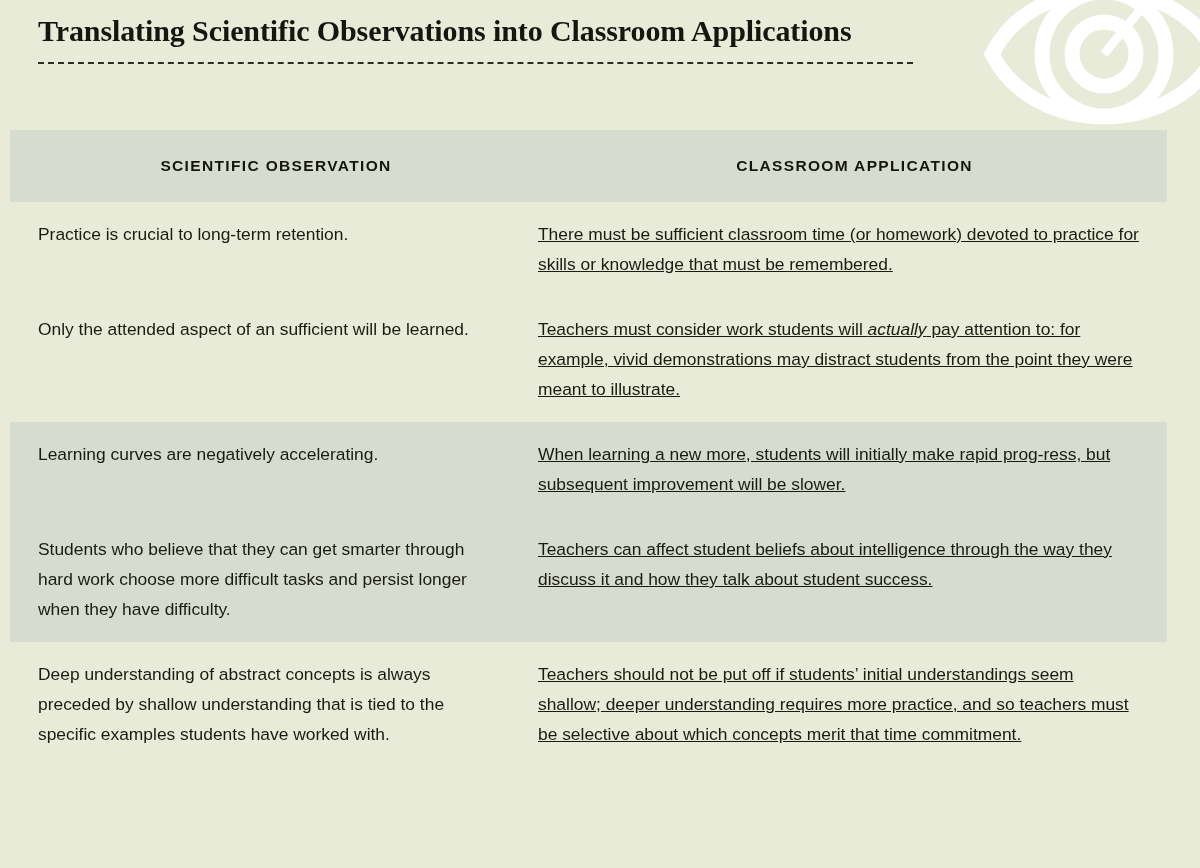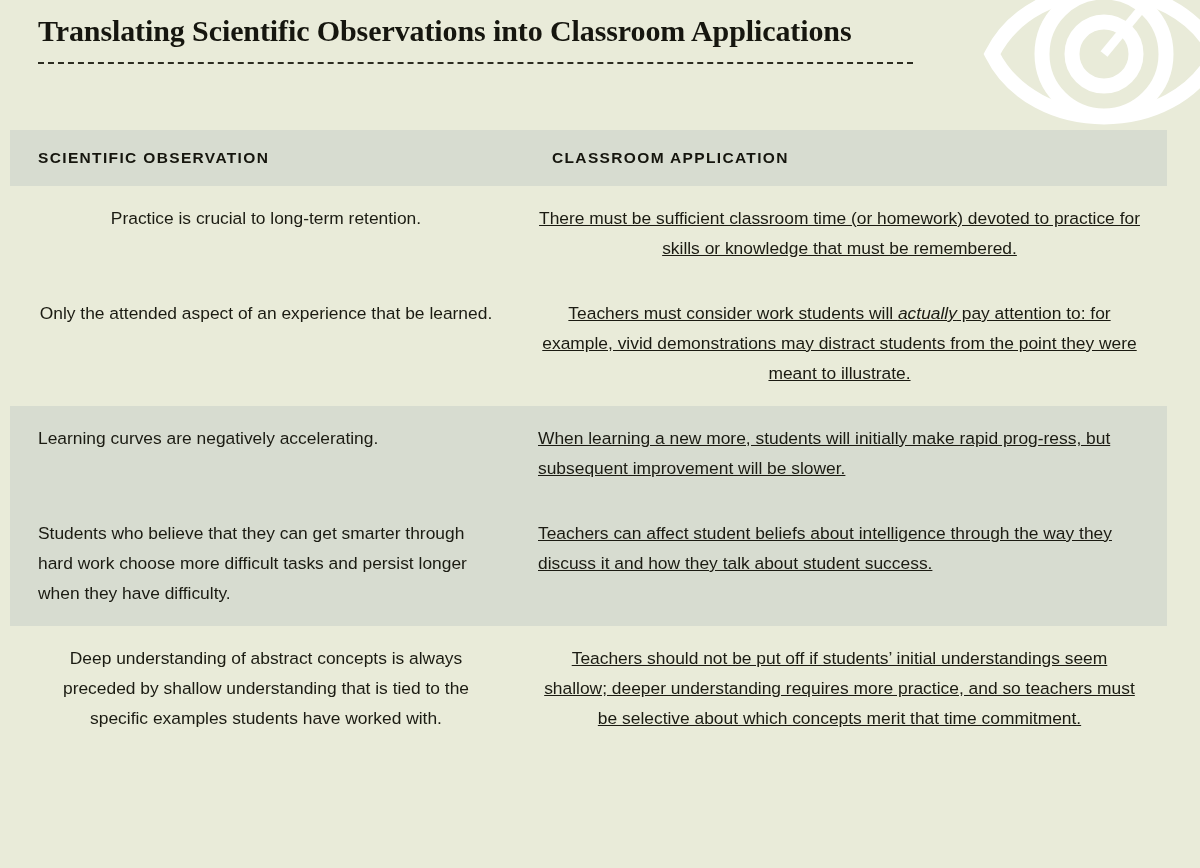--- a/index.html
+++ b/index.html
@@ -64,23 +64,23 @@
     top: 130px;
     width: 1157px;
     border-collapse: collapse;
     table-layout: fixed;
   }
   #observations-table col.c1 { width: 514px; }
   #observations-table col.c2 { width: 643px; }
 
   #observations-table thead th {
     background: #d7dcd0;
-    text-align: left;
+    text-align: center;
     vertical-align: middle;
-    height: 56px;
+    height: 72px;
     padding: 0 10px 0 28px;
     font-family: "Liberation Sans", "DejaVu Sans", sans-serif;
     font-weight: bold;
     font-size: 15.5px;
     letter-spacing: 1.35px;
     color: #15150d;
     text-transform: uppercase;
     font-stretch: condensed;
   }
 
@@ -91,21 +91,21 @@
     line-height: 30px;
     color: #1b1b12;
     font-stretch: condensed;
   }
   #observations-table tbody td.col-2 {
     padding-left: 14px;
     padding-right: 26px;
     text-decoration: underline;
   }
 
-  #observations-table tbody tr.band-light td { background: #e9ebd9; text-align: center; }
+  #observations-table tbody tr.band-light td { background: #e9ebd9; }
   #observations-table tbody tr.band-tint  td { background: #d7dcd0; }
 
   .em-italic { font-style: italic; }
 </style>
 </head>
 <body>
 
 <div id="eye-watermark">
   <svg width="260" height="260" viewBox="0 0 260 260" aria-hidden="true">
     <g fill="none" stroke="#ffffff" stroke-width="15">
@@ -132,21 +132,21 @@
       <th class="col-1">SCIENTIFIC OBSERVATION</th>
       <th class="col-2">CLASSROOM APPLICATION</th>
     </tr>
   </thead>
   <tbody id="table-body">
       <tr class="band-light">
         <td class="col-1">Practice is crucial to long-term retention.</td>
         <td class="col-2">There must be sufficient classroom time (or homework) devoted to practice for skills or knowledge that must be remembered.</td>
       </tr>
       <tr class="band-light">
-        <td class="col-1">Only the attended aspect of an experience that be learned.</td>
+        <td class="col-1">Only the attended aspect of an sufficient will be learned.</td>
         <td class="col-2"><span>Teachers must consider work students will </span><span class="em-italic">actually</span><span> pay attention to: for example, vivid demonstrations may distract students from the point they were meant to illustrate.</span></td>
       </tr>
       <tr class="band-tint">
         <td class="col-1">Learning curves are negatively accelerating.</td>
         <td class="col-2">When learning a new more, students will initially make rapid prog-ress, but subsequent improvement will be slower.</td>
       </tr>
       <tr class="band-tint">
         <td class="col-1">Students who believe that they can get smarter through hard work choose more difficult tasks and persist longer when they have difficulty.</td>
         <td class="col-2">Teachers can affect student beliefs about intelligence through the way they discuss it and how they talk about student success.</td>
       </tr>

